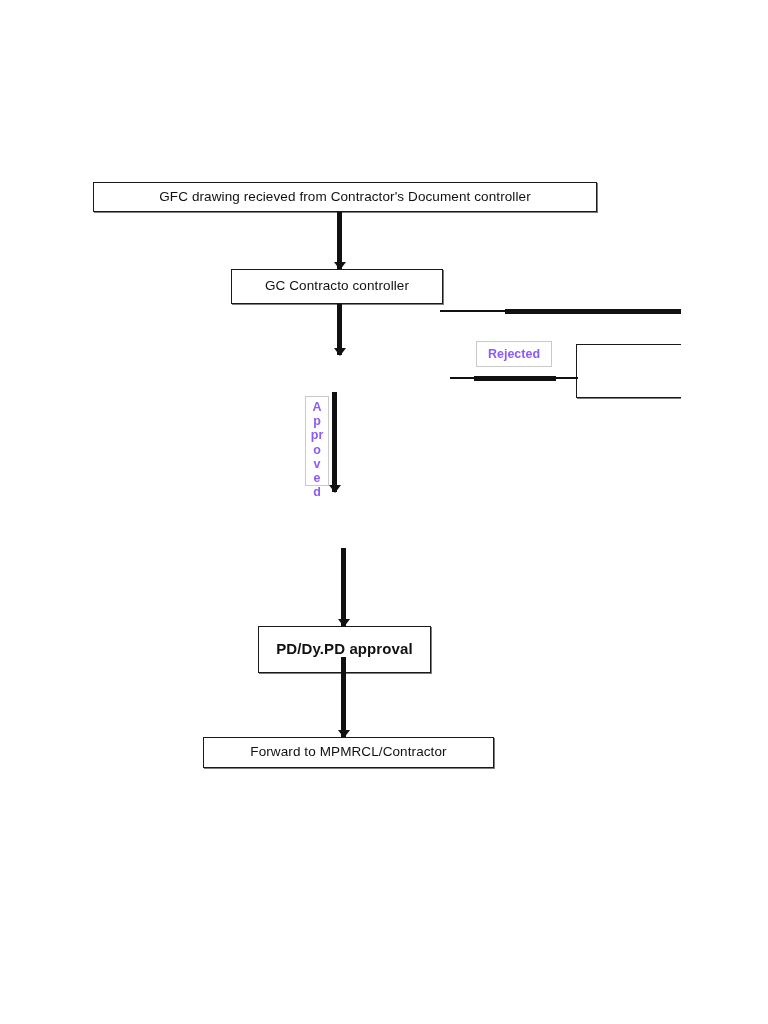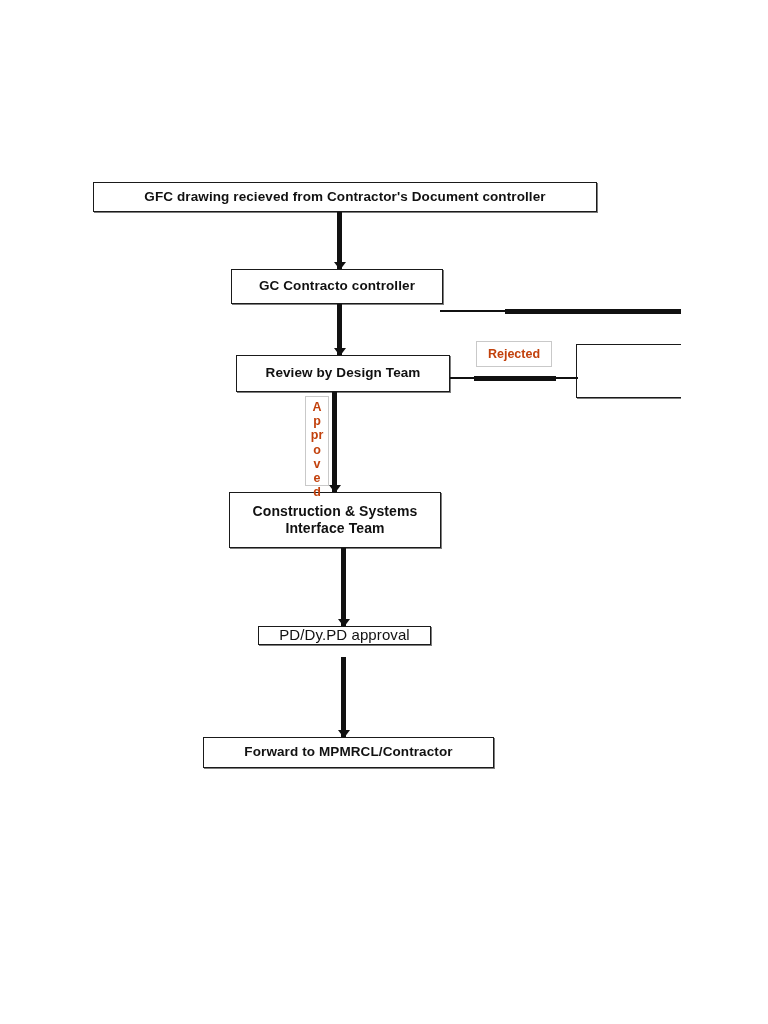--- a/index.html
+++ b/index.html
@@ -28,40 +28,40 @@
   .box {
     position: absolute;
     box-sizing: border-box;
     background: #ffffff;
     border: 1px solid #1a1a1a;
     box-shadow: 1px 1px 0 0 #7d7d7d;
     display: flex;
     align-items: center;
     justify-content: center;
     text-align: center;
-    font-weight: bold;
+    font-weight: normal;
     font-size: 13.5px;
     line-height: 1.25;
     letter-spacing: 0.1px;
     color: #111111;
   }
   .box .txt {
     display: block;
     padding: 0 6px;
     white-space: pre-line;
   }
 
   
   #box-gfc          { left: 93px;  top: 182px; width: 504px; height: 30px; }
   #box-gc-doc       { left: 231px; top: 269px; width: 212px; height: 35px; }
   #box-review       { left: 236px; top: 355px; width: 214px; height: 37px; }
   #box-construction { left: 229px; top: 492px; width: 212px; height: 56px;
                       font-size: 14px; }
-  #box-pd           { left: 258px; top: 626px; width: 173px; height: 19px;
-                      font-weight: normal; font-size: 15px; }
+  #box-pd           { left: 258px; top: 626px; width: 173px; height: 47px;
+                      font-weight: bold; font-size: 15px; }
   #box-forward      { left: 203px; top: 737px; width: 291px; height: 31px; align-items: center; }
 
   
   #box-returned {
     left: 576px; top: 344px; width: 196px; height: 54px;
     font-size: 15px;
     line-height: 1.18;
     align-items: center;
     justify-content: flex-end;
     text-align: right;
@@ -126,21 +126,21 @@
   #rule-reject .bulge { left: 24px; width: 82px; }
 
   
   .chip {
     position: absolute;
     box-sizing: border-box;
     background: #ffffff;
     border: 1px solid #c9c9c9;
     font-size: 12.5px;
     font-weight: bold;
-    color: #c2410c;
+    color: #8b5cf6;
     z-index: 20;
   }
   #chip-rejected {
     left: 476px; top: 341px; width: 76px; height: 26px;
     display: flex; align-items: center; justify-content: center;
   }
   
   #chip-approved {
     left: 305px; top: 396px; width: 24px; height: 90px;
     text-align: center;
@@ -180,34 +180,27 @@
   </div>
 
   <div class="box" id="box-gfc">
     <span class="txt">GFC drawing recieved from Contractor's Document controller</span>
   </div>
 
   <div class="box" id="box-gc-doc">
     <span class="txt">GC Contracto controller</span>
   </div>
 
-  <div class="box" id="box-review">
-    <span class="txt">Review by Design Team</span>
-  </div>
 
   <div class="box" id="box-returned">
     <span class="txt">To be Re
 Contracto
 Le</span>
   </div>
 
-  <div class="box" id="box-construction">
-    <span class="txt">Construction &amp; Systems
-Interface Team</span>
-  </div>
 
   <div class="box" id="box-pd">
     <span class="txt">PD/Dy.PD approval</span>
   </div>
 
   <div class="box" id="box-forward">
     <span class="txt">Forward to MPMRCL/Contractor</span>
   </div>
 
   <div class="chip" id="chip-rejected">

